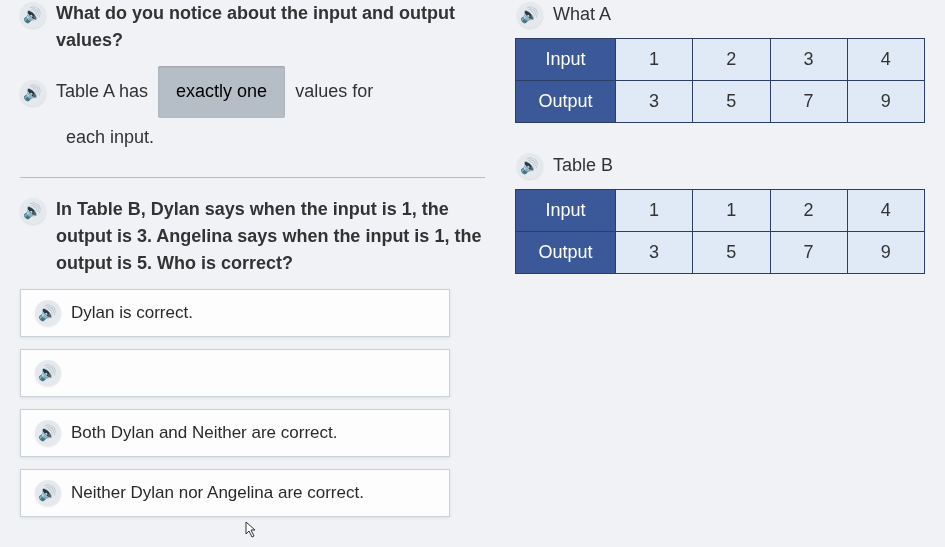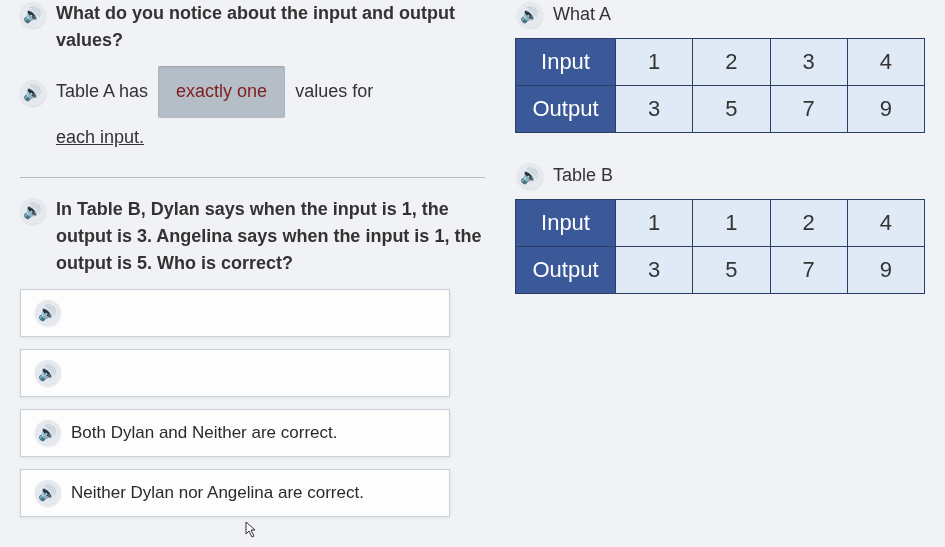--- a/index.html
+++ b/index.html
@@ -54,21 +54,21 @@
       flex-wrap: wrap;
       gap: 10px;
       font-size: 18px;
       color: #333;
       line-height: 2.2;
     }
     .sentence-text { font-weight: 400; }
     .fill-blank {
       display: inline-block;
       background: #b5bdc7;
-      color: #7f1d1d;
+      color: #000000;
       padding: 6px 18px;
       font-weight: 500;
       border-radius: 2px;
       box-shadow: inset 0 1px 2px rgba(0,0,0,0.15);
     }
     hr.divider {
       border: none;
       border-top: 1px solid #b3bdc6;
       margin: 20px 0 18px 0;
     }
@@ -99,21 +99,21 @@
       margin-left: 2px;
     }
     table.data-table {
       border-collapse: collapse;
       width: 100%;
     }
     table.data-table td {
       border: 1px solid #2c3e66;
       text-align: center;
       padding: 10px 0;
-      font-size: 22px;
+      font-size: 18px;
       background: #dfeaf6;
       color: #333;
     }
     table.data-table td.hdr {
       background: #3b5998;
       color: #fff;
       font-weight: 500;
       width: 100px;
     }
     .cursor {
@@ -132,35 +132,36 @@
     <div class="q-line">
       <span class="audio-icon">🔊</span>
       <span>What do you notice about the input and output values?</span>
     </div>
     <div class="sentence-line">
       <span class="audio-icon">🔊</span>
       <span class="sentence-text">Table A has</span>
       <span class="fill-blank">exactly one</span>
       <span class="sentence-text">values for</span>
     </div>
-    <div class="sentence-line" style="margin-left:36px;text-decoration:underline;">
+    <div class="sentence-line" style="margin-left:46px;">
       <span class="sentence-text">each input.</span>
     </div>
   </div>
 
   <hr class="divider">
 
   <div class="q-block">
     <div class="q-line">
       <span class="audio-icon">🔊</span>
       <span>In Table B, Dylan says when the input is 1, the output is 3. Angelina says when the input is 1, the output is 5. Who is correct?</span>
     </div>
 
     <div class="option-btn">
       <span class="audio-icon">🔊</span>
+      <span>Dylan is correct.</span>
     </div>
     <div class="option-btn">
       <span class="audio-icon">🔊</span>
     </div>
     <div class="option-btn">
       <span class="audio-icon">🔊</span>
       <span>Both Dylan and Neither are correct.</span>
     </div>
     <div class="option-btn">
       <span class="audio-icon">🔊</span>

